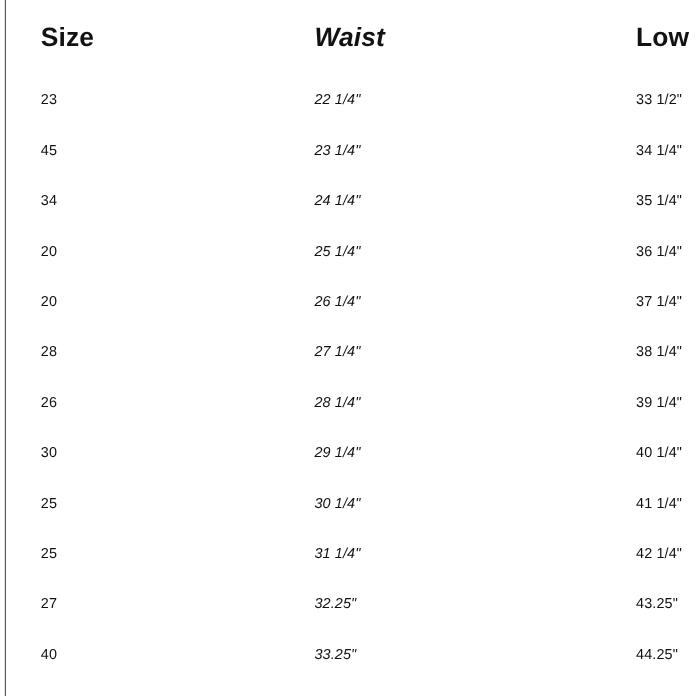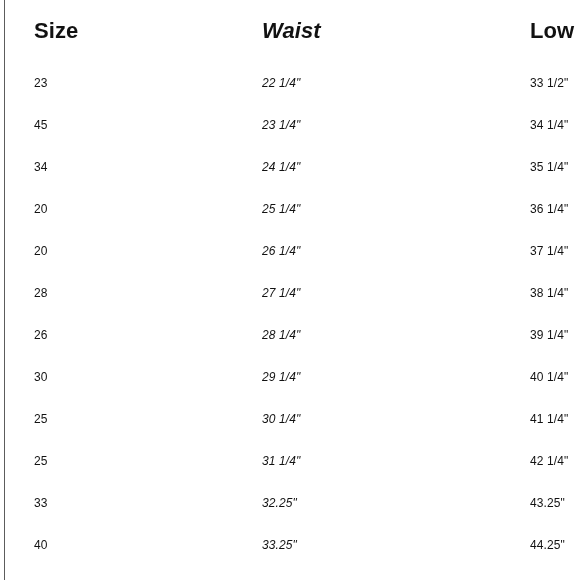--- a/index.html
+++ b/index.html
@@ -139,21 +139,21 @@
         <td class="col-lowhip">41 1/4"</td>
         <td class="col-thigh">24 3/8"</td>
       </tr>
       <tr>
         <td class="col-size">25</td>
         <td class="col-waist">31 1/4"</td>
         <td class="col-lowhip">42 1/4"</td>
         <td class="col-thigh">25"</td>
       </tr>
       <tr>
-        <td class="col-size">33</td>
+        <td class="col-size">27</td>
         <td class="col-waist">32.25"</td>
         <td class="col-lowhip">43.25"</td>
         <td class="col-thigh">25.5"</td>
       </tr>
       <tr>
         <td class="col-size">40</td>
         <td class="col-waist">33.25"</td>
         <td class="col-lowhip">44.25"</td>
         <td class="col-thigh">26"</td>
       </tr>

